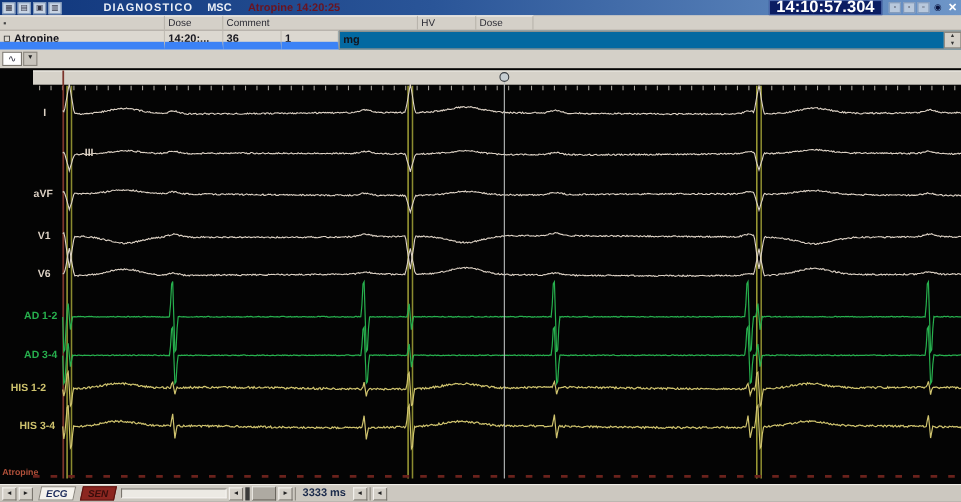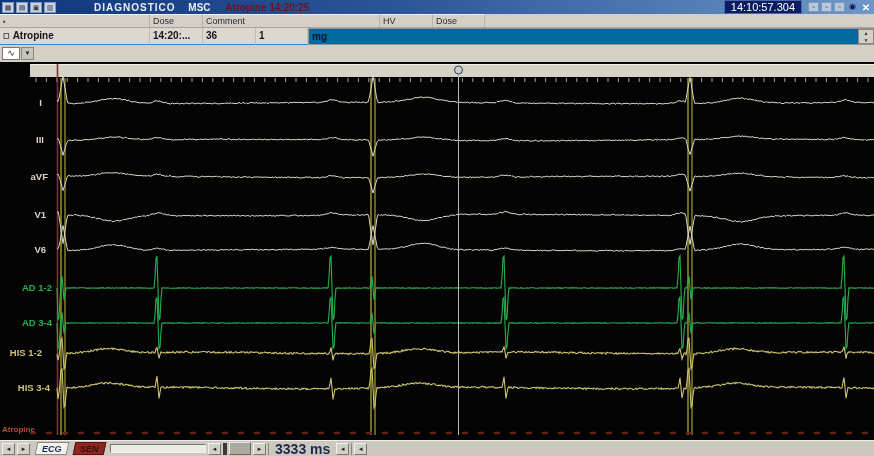--- a/index.html
+++ b/index.html
@@ -10,35 +10,35 @@
   .titlebar{height:14px;display:flex;align-items:center;
     background:linear-gradient(to right,#10367c 0%,#2a5598 45%,#6e96c8 100%);
     padding:0 2px;gap:2px;}
   .tb-icon{width:12px;height:11px;background:#c8d4e4;border:1px solid #8098b8;
     font-size:7px;line-height:9px;text-align:center;color:#334;flex:0 0 auto;}
   .tb-title{color:#e9eef6;font-size:10px;font-weight:bold;margin-left:4px;white-space:nowrap;}
   .tb-title .app{letter-spacing:1px;padding-left:32px;}
   .tb-title .mode{margin-left:10px;}
   .tb-title .event{margin-left:12px;color:#6b1420;font-weight:bold;}
   .tb-spacer{flex:1;}
-  .tb-clock{background:#0b1d62;border:1px solid #4a66a8;color:#fff;font-weight:normal;
-    font-size:11px;padding:0 6px;line-height:12px;margin-right:4px;}
+  .tb-clock{background:#0b1d62;border:1px solid #4a66a8;color:#fff;font-weight:bold;
+    font-size:15px;padding:0 6px;line-height:12px;margin-right:4px;}
   .tb-btn{width:11px;height:10px;background:#b8c8dc;border:1px solid #8098b8;
     font-size:6px;line-height:8px;text-align:center;color:#223;flex:0 0 auto;}
   .tb-dot{width:11px;height:10px;font-size:8px;line-height:10px;text-align:center;color:#0a1440;}
   .tb-close{color:#fff;font-weight:bold;font-size:10px;width:12px;text-align:center;}
 
   
   .evt-header{height:14px;display:flex;background:#d4d0c8;border-bottom:1px solid #a8a49c;
     font-size:9px;color:#2a2a33;position:relative;}
   .evt-header .cell{border-right:1px solid #b8b4ac;border-top:1px solid #f4f2ee;
     padding:1px 3px 0 3px;overflow:hidden;white-space:nowrap;}
   .evt-row{height:17px;display:flex;background:#dcd8d0;font-size:10px;font-weight:bold;
     color:#14141c;position:relative;}
-  .evt-row .cell{border-right:1px solid #c0bcb4;border-bottom:1px solid #3b82f6;
+  .evt-row .cell{border-right:1px solid #c0bcb4;border-bottom:7px solid #3b82f6;
     padding:2px 3px 0 3px;overflow:hidden;white-space:nowrap;}
   .c0{width:150px;} .c1{width:53px;} .c2{width:177px;} .c3{width:53px;} .c4{width:52px;}
   .c5{flex:1;}
   .cell.white{background:#0369a1;border:1px solid #9a968e;border-right:none;}
   .evt-icon{display:inline-block;font-size:8px;margin-right:3px;color:#333;transform:translateY(-1px);}
   .hdr-mark{font-size:8px;color:#444;}
   .evt-spinner{position:absolute;right:0;top:1px;width:16px;height:15px;background:#d4d0c8;
     border:1px solid #8a867e;display:flex;flex-direction:column;align-items:center;
     font-size:5px;line-height:7px;color:#333;}
 
@@ -64,21 +64,21 @@
   .tab{height:13px;padding:0 5px;font-size:9px;line-height:12px;font-style:italic;
     font-weight:bold;flex:0 0 auto;transform:skewX(-12deg);margin-left:4px;}
   .tab span{display:inline-block;transform:skewX(12deg);}
   .tab.ecg{background:#f4f2ec;color:#1a2a5a;border:1px solid #8a867e;}
   .tab.sen{background:#8c2620;color:#380d0b;border:1px solid #5a1410;}
   .track{height:9px;width:96px;background:#eceae4;border:1px solid;
     border-color:#7a766e #f4f2ee #f4f2ee #7a766e;margin-left:4px;flex:0 0 auto;}
   .dark-bar{width:4px;height:12px;background:#3a3a3a;flex:0 0 auto;}
   .thumb{width:22px;height:13px;background:#aeaaa2;border:1px solid;
     border-color:#e8e6e0 #6a665e #6a665e #e8e6e0;flex:0 0 auto;}
-  .sweep-label{font-size:14px;color:#1a2a4a;font-weight:bold;padding:0 4px;white-space:nowrap;}
+  .sweep-label{font-size:10px;color:#1a2a4a;font-weight:bold;padding:0 4px;white-space:nowrap;}
   .sep{width:1px;height:12px;background:#8a867e;flex:0 0 auto;}
 </style>
 </head>
 <body>
 
 <div class="titlebar">
   <div class="tb-icon">▦</div>
   <div class="tb-icon">▤</div>
   <div class="tb-icon">▣</div>
   <div class="tb-icon">▥</div>
@@ -142,21 +142,21 @@
       <polyline points="57,226.1 58,257.6 59,255.9 60,236.9 61,220.5 62,214.0 63,226.3 64,237.6 65,231.5 66,226.1 67,226.1 68,225.8 69,226.1 70,226.1 71,225.7 72,225.9 73,225.7 74,225.9 75,225.9 76,225.8 77,226.2 78,226.0 79,225.9 80,225.8 81,225.7 82,225.8 83,225.7 84,225.8 85,226.0 86,226.1 87,226.0 88,226.3 89,225.9 90,226.2 91,226.1 92,226.0 93,226.0 94,226.0 95,226.1 96,226.1 97,226.3 98,225.9 99,226.3 100,225.8 101,225.9 102,226.0 103,225.7 104,226.1 105,226.3 106,226.0 107,225.7 108,225.9 109,225.9 110,226.1 111,226.1 112,226.0 113,225.9 114,226.3 115,226.3 116,225.7 117,225.7 118,226.2 119,226.0 120,225.8 121,226.3 122,225.7 123,226.2 124,225.9 125,226.0 126,225.7 127,226.1 128,226.3 129,226.2 130,225.8 131,225.9 132,225.7 133,226.2 134,225.8 135,226.1 136,226.0 137,226.0 138,225.7 139,226.1 140,225.9 141,225.9 142,226.3 143,225.8 144,226.2 145,225.8 146,226.3 147,226.3 148,226.0 149,226.2 150,226.2 151,226.3 152,226.0 153,226.2 154,225.9 155,215.1 156,196.3 157,193.9 158,226.2 159,257.6 160,256.1 161,236.6 162,226.0 163,225.7 164,225.9 165,226.0 166,226.1 167,225.8 168,226.0 169,226.0 170,226.3 171,226.3 172,226.3 173,226.2 174,226.1 175,226.3 176,226.2 177,226.0 178,226.1 179,225.7 180,226.3 181,226.0 182,225.9 183,225.8 184,225.9 185,226.2 186,225.9 187,226.2 188,225.9 189,225.7 190,225.7 191,226.2 192,226.0 193,226.2 194,226.3 195,226.3 196,226.2 197,225.9 198,226.3 199,226.2 200,226.2 201,226.2 202,225.9 203,226.0 204,226.1 205,226.3 206,226.2 207,225.7 208,226.1 209,225.8 210,226.1 211,226.3 212,226.1 213,226.1 214,226.2 215,225.9 216,226.0 217,225.9 218,226.2 219,226.1 220,226.3 221,226.2 222,226.1 223,226.2 224,225.8 225,225.7 226,226.1 227,225.9 228,225.7 229,225.9 230,226.3 231,226.2 232,226.0 233,226.1 234,225.8 235,225.7 236,225.9 237,226.3 238,226.2 239,225.9 240,226.0 241,226.3 242,226.3 243,226.1 244,226.3 245,225.8 246,225.7 247,225.9 248,225.8 249,226.0 250,226.0 251,226.0 252,225.8 253,226.0 254,226.3 255,225.8 256,225.7 257,225.7 258,225.7 259,225.9 260,226.0 261,226.2 262,225.8 263,226.0 264,225.7 265,226.3 266,226.1 267,226.0 268,225.9 269,226.1 270,225.7 271,226.2 272,226.0 273,226.0 274,226.3 275,225.8 276,225.8 277,225.8 278,226.1 279,226.1 280,226.3 281,225.9 282,226.3 283,225.8 284,226.2 285,225.9 286,226.3 287,226.2 288,226.0 289,225.7 290,225.7 291,226.1 292,225.7 293,225.7 294,225.7 295,225.7 296,226.0 297,225.7 298,226.3 299,226.2 300,226.2 301,226.1 302,226.0 303,226.0 304,225.7 305,226.2 306,226.0 307,226.1 308,226.3 309,226.3 310,226.3 311,225.8 312,225.8 313,226.3 314,226.1 315,226.2 316,225.9 317,226.3 318,226.1 319,226.0 320,226.3 321,226.2 322,226.3 323,225.7 324,225.7 325,226.2 326,225.7 327,226.1 328,226.0 329,215.5 330,196.0 331,194.2 332,226.3 333,257.6 334,256.0 335,236.6 336,226.2 337,225.9 338,226.2 339,225.9 340,226.1 341,226.3 342,226.2 343,225.8 344,226.3 345,225.9 346,226.3 347,225.8 348,226.1 349,226.0 350,225.7 351,226.1 352,226.3 353,226.0 354,225.8 355,226.1 356,226.0 357,226.3 358,226.2 359,226.1 360,226.2 361,226.3 362,226.2 363,225.9 364,225.7 365,225.8 366,226.1 367,225.8 368,226.1 369,226.2 370,225.9 371,220.3 372,214.2 373,225.7 374,237.8 375,231.3 376,226.0 377,225.7 378,226.3 379,225.9 380,226.1 381,225.9 382,226.0 383,226.2 384,225.7 385,226.0 386,225.7 387,226.0 388,226.2 389,225.9 390,225.9 391,225.9 392,226.1 393,226.1 394,225.8 395,225.7 396,225.9 397,225.9 398,225.9 399,226.0 400,226.1 401,226.2 402,225.7 403,225.9 404,226.3 405,226.3 406,226.2 407,226.0 408,225.7 409,226.0 410,225.7 411,226.3 412,226.1 413,226.3 414,225.9 415,226.3 416,225.9 417,225.7 418,226.1 419,226.1 420,226.2 421,226.0 422,226.0 423,226.1 424,226.3 425,226.2 426,226.1 427,226.3 428,225.7 429,225.7 430,225.7 431,226.0 432,226.2 433,226.2 434,226.1 435,225.9 436,226.0 437,226.2 438,226.3 439,226.3 440,226.1 441,225.8 442,225.7 443,226.0 444,226.2 445,226.3 446,225.7 447,226.0 448,226.0 449,226.1 450,225.7 451,225.9 452,225.8 453,226.2 454,226.0 455,225.7 456,226.3 457,225.7 458,226.1 459,225.7 460,226.0 461,226.0 462,225.8 463,226.0 464,225.7 465,225.8 466,225.9 467,225.8 468,226.2 469,226.2 470,226.0 471,226.0 472,225.7 473,225.7 474,225.7 475,225.7 476,226.1 477,225.9 478,225.9 479,226.2 480,225.8 481,225.9 482,225.9 483,226.3 484,226.1 485,226.2 486,225.9 487,226.2 488,226.3 489,225.8 490,226.2 491,225.9 492,226.3 493,225.8 494,225.7 495,226.0 496,225.8 497,226.1 498,226.2 499,225.8 500,225.7 501,226.2 502,215.5 503,195.9 504,194.2 505,226.1 506,258.0 507,255.9 508,236.4 509,225.9 510,226.3 511,225.7 512,226.2 513,225.8 514,225.8 515,226.1 516,225.7 517,225.9 518,226.3 519,226.2 520,226.0 521,225.7 522,226.1 523,226.1 524,226.2 525,226.2 526,226.0 527,225.9 528,226.3 529,226.0 530,225.8 531,225.8 532,225.7 533,225.8 534,225.7 535,226.3 536,226.3 537,226.3 538,226.2 539,226.2 540,225.7 541,225.8 542,226.3 543,225.8 544,226.0 545,226.0 546,226.0 547,225.7 548,226.3 549,226.1 550,225.9 551,226.1 552,226.0 553,225.8 554,226.0 555,226.3 556,225.8 557,226.0 558,225.7 559,226.1 560,225.7 561,226.3 562,226.1 563,226.2 564,225.7 565,225.7 566,225.8 567,225.9 568,226.0 569,225.8 570,226.3 571,225.7 572,225.9 573,225.9 574,225.9 575,225.9 576,225.9 577,225.9 578,226.1 579,226.2 580,225.8 581,226.3 582,226.1 583,225.8 584,225.8 585,225.8 586,226.2 587,226.0 588,226.2 589,226.3 590,226.2 591,225.7 592,225.9 593,225.9 594,226.0 595,226.3 596,226.2 597,225.9 598,226.3 599,225.8 600,226.1 601,226.0 602,226.0 603,225.8 604,226.1 605,226.2 606,225.9 607,226.2 608,226.2 609,226.1 610,225.9 611,225.8 612,226.1 613,226.1 614,225.8 615,226.2 616,225.7 617,226.3 618,226.1 619,225.8 620,226.0 621,225.7 622,226.2 623,226.3 624,226.2 625,225.7 626,225.8 627,226.0 628,226.2 629,226.1 630,225.7 631,226.1 632,226.1 633,226.3 634,226.2 635,226.2 636,225.7 637,225.8 638,226.0 639,225.9 640,225.8 641,225.9 642,226.3 643,225.8 644,225.8 645,225.9 646,226.0 647,226.2 648,226.2 649,226.0 650,225.7 651,226.2 652,225.7 653,226.2 654,225.7 655,225.9 656,226.1 657,225.8 658,225.8 659,225.9 660,225.9 661,225.9 662,226.1 663,225.7 664,226.3 665,225.9 666,225.9 667,226.3 668,225.7 669,226.2 670,225.7 671,225.8 672,225.8 673,226.1 674,226.2 675,225.9 676,225.9 677,225.8 678,215.2 679,195.8 680,193.9 681,226.1 682,257.6 683,255.6 684,236.8 685,226.0 686,225.7 687,225.8 688,220.6 689,214.0 690,226.1 691,237.8 692,231.6 693,225.7 694,226.2 695,225.7 696,226.0 697,225.7 698,225.7 699,225.7 700,225.7 701,226.3 702,226.2 703,226.0 704,225.9 705,225.7 706,226.3 707,226.1 708,225.9 709,225.7 710,226.3 711,226.2 712,226.1 713,226.1 714,226.1 715,225.7 716,226.3 717,226.0 718,225.8 719,226.0 720,226.2 721,226.0 722,226.1 723,226.0 724,225.9 725,226.3 726,225.7 727,226.3 728,226.0 729,226.0 730,225.7 731,226.1 732,226.1 733,225.8 734,226.1 735,225.8 736,226.1 737,226.1 738,226.1 739,226.2 740,226.1 741,225.8 742,226.1 743,226.0 744,226.1 745,225.8 746,225.8 747,226.1 748,225.7 749,226.0 750,225.8 751,226.2 752,226.3 753,226.2 754,226.0 755,226.3 756,226.3 757,226.3 758,226.1 759,225.7 760,225.7 761,226.3 762,225.9 763,225.8 764,226.3 765,225.8 766,225.8 767,225.9 768,226.0 769,225.7 770,226.1 771,225.7 772,226.0 773,225.8 774,225.9 775,225.7 776,226.2 777,225.8 778,226.0 779,226.3 780,226.1 781,226.0 782,226.2 783,226.1 784,226.0 785,226.2 786,226.1 787,226.0 788,226.1 789,226.0 790,225.8 791,225.8 792,225.7 793,226.2 794,226.1 795,225.8 796,226.0 797,225.7 798,226.2 799,225.8 800,225.8 801,225.9 802,226.3 803,225.9 804,226.0 805,226.2 806,225.9 807,226.0 808,225.9 809,226.0 810,225.7 811,225.7 812,226.3 813,225.8 814,226.2 815,225.8 816,225.8 817,226.1 818,225.9 819,226.0 820,225.7 821,225.7 822,226.1 823,225.9 824,225.9 825,225.9 826,226.1 827,226.1 828,226.2 829,226.3 830,226.1 831,226.1 832,226.2 833,226.2 834,225.8 835,226.3 836,226.0 837,226.2 838,226.2 839,226.0 840,225.9 841,226.2 842,215.3 843,196.0 844,194.2 845,225.8 846,257.7 847,256.0 848,236.9 849,225.7 850,226.3 851,225.8 852,225.7 853,226.1 854,226.1 855,226.3 856,225.8 857,226.2 858,225.7 859,225.7 860,226.0 861,225.7 862,225.7 863,226.1 864,226.3 865,225.9 866,225.9 867,226.3 868,226.2 869,225.9 870,225.8 871,226.1 872,226.1 873,226.0 874,226.2" fill="none" stroke="#27b04e" stroke-width="1.1"></polyline>
       <polyline points="57,261.3 58,286.8 59,285.0 60,269.4 61,255.7 62,250.2 63,260.7 64,271.3 65,266.0 66,260.8 67,261.2 68,260.9 69,261.1 70,261.2 71,260.9 72,260.8 73,261.0 74,261.1 75,261.3 76,261.0 77,260.9 78,261.0 79,261.0 80,261.0 81,261.1 82,261.3 83,261.1 84,260.8 85,260.9 86,261.3 87,261.2 88,260.8 89,260.9 90,261.1 91,261.1 92,260.9 93,260.8 94,261.2 95,261.1 96,261.0 97,261.0 98,260.8 99,261.3 100,261.3 101,261.1 102,260.7 103,260.7 104,261.2 105,261.0 106,260.8 107,261.1 108,261.0 109,260.7 110,261.0 111,261.2 112,260.9 113,261.0 114,260.7 115,260.9 116,261.0 117,261.3 118,260.7 119,261.3 120,261.3 121,260.7 122,260.7 123,261.1 124,261.3 125,261.1 126,260.7 127,260.8 128,261.0 129,260.7 130,261.1 131,260.9 132,261.0 133,260.8 134,261.3 135,260.7 136,261.1 137,261.1 138,261.0 139,261.2 140,260.7 141,260.7 142,260.9 143,261.2 144,261.3 145,261.3 146,260.8 147,261.3 148,261.2 149,260.7 150,261.2 151,261.1 152,261.3 153,261.0 154,261.3 155,252.8 156,237.1 157,235.6 158,261.0 159,286.7 160,285.2 161,269.2 162,261.0 163,261.1 164,261.3 165,260.8 166,261.1 167,261.0 168,260.9 169,261.0 170,260.7 171,261.2 172,261.3 173,260.9 174,261.1 175,261.3 176,261.3 177,261.1 178,260.7 179,261.1 180,260.9 181,260.8 182,261.0 183,260.8 184,261.3 185,261.0 186,261.1 187,261.0 188,261.1 189,261.2 190,261.2 191,261.3 192,261.0 193,260.9 194,260.8 195,261.0 196,260.8 197,261.1 198,261.1 199,260.7 200,261.2 201,261.1 202,260.9 203,261.3 204,260.9 205,260.8 206,260.8 207,261.0 208,261.3 209,261.3 210,261.3 211,260.8 212,260.8 213,261.0 214,260.8 215,261.0 216,261.3 217,261.0 218,261.2 219,260.9 220,261.1 221,260.7 222,260.7 223,260.8 224,261.2 225,261.1 226,261.2 227,261.3 228,261.1 229,261.1 230,261.1 231,261.3 232,261.2 233,261.3 234,260.7 235,261.2 236,260.8 237,261.3 238,260.9 239,260.7 240,260.8 241,261.2 242,261.1 243,260.9 244,261.2 245,261.3 246,261.3 247,261.0 248,260.8 249,261.1 250,261.2 251,261.1 252,260.8 253,260.9 254,261.0 255,261.0 256,261.3 257,260.7 258,261.3 259,260.7 260,261.1 261,260.8 262,261.3 263,261.3 264,260.9 265,261.3 266,261.2 267,260.7 268,260.8 269,261.1 270,260.8 271,261.3 272,261.0 273,261.3 274,260.8 275,260.8 276,260.8 277,261.0 278,260.8 279,261.2 280,261.1 281,260.9 282,261.0 283,261.1 284,261.0 285,261.0 286,261.2 287,260.7 288,261.1 289,261.1 290,260.8 291,260.9 292,261.0 293,260.9 294,261.0 295,260.7 296,260.8 297,261.3 298,260.8 299,260.7 300,261.0 301,260.8 302,261.2 303,260.9 304,261.1 305,260.7 306,261.2 307,261.2 308,261.0 309,261.2 310,261.0 311,261.1 312,261.0 313,261.2 314,260.9 315,260.7 316,260.7 317,260.7 318,261.0 319,261.1 320,261.3 321,261.0 322,261.2 323,260.8 324,260.8 325,260.8 326,260.7 327,261.3 328,261.2 329,252.5 330,237.2 331,235.5 332,261.3 333,286.4 334,285.0 335,269.4 336,260.8 337,260.8 338,260.9 339,261.3 340,260.7 341,260.9 342,260.7 343,261.0 344,260.7 345,261.3 346,260.7 347,261.0 348,260.7 349,260.9 350,260.7 351,261.0 352,261.3 353,261.2 354,260.8 355,261.1 356,260.8 357,261.1 358,261.1 359,260.9 360,261.2 361,260.7 362,260.7 363,260.8 364,260.8 365,261.2 366,261.0 367,261.0 368,261.3 369,261.0 370,260.7 371,256.0 372,250.7 373,261.0 374,271.8 375,266.0 376,261.1 377,260.7 378,260.8 379,260.9 380,260.8 381,261.1 382,260.9 383,260.7 384,261.0 385,260.7 386,260.9 387,260.9 388,261.2 389,261.1 390,261.3 391,260.7 392,261.1 393,261.0 394,261.3 395,260.9 396,260.8 397,261.2 398,260.9 399,261.1 400,261.3 401,261.2 402,261.3 403,260.9 404,261.2 405,261.0 406,261.1 407,261.1 408,260.8 409,261.3 410,261.1 411,260.8 412,260.8 413,260.8 414,261.0 415,261.2 416,261.2 417,260.9 418,260.7 419,261.2 420,261.1 421,261.0 422,261.1 423,261.2 424,261.0 425,260.8 426,261.3 427,260.8 428,261.3 429,261.1 430,260.8 431,261.2 432,261.2 433,261.0 434,261.3 435,261.1 436,260.7 437,260.8 438,261.3 439,260.8 440,261.2 441,260.8 442,261.1 443,260.7 444,260.7 445,261.2 446,261.3 447,261.3 448,260.9 449,261.0 450,260.8 451,260.8 452,260.8 453,261.3 454,260.8 455,261.3 456,261.0 457,260.8 458,261.1 459,260.8 460,261.1 461,260.9 462,261.3 463,260.8 464,261.1 465,261.1 466,261.0 467,260.8 468,260.7 469,261.1 470,261.2 471,260.9 472,260.9 473,261.3 474,260.8 475,260.8 476,261.0 477,261.3 478,260.7 479,261.2 480,260.7 481,261.1 482,261.2 483,260.8 484,261.2 485,261.2 486,261.1 487,260.8 488,261.3 489,260.7 490,261.3 491,260.8 492,261.1 493,261.2 494,260.7 495,261.3 496,261.1 497,261.1 498,261.0 499,261.3 500,260.7 501,260.8 502,252.5 503,236.8 504,235.6 505,261.2 506,286.8 507,284.9 508,269.7 509,261.0 510,260.7 511,261.0 512,260.7 513,261.1 514,261.1 515,261.1 516,261.3 517,261.1 518,261.3 519,260.7 520,261.1 521,260.8 522,261.0 523,260.7 524,260.9 525,261.3 526,261.2 527,261.1 528,261.1 529,261.3 530,260.8 531,260.7 532,261.1 533,261.2 534,261.0 535,260.9 536,260.7 537,261.3 538,261.1 539,261.3 540,260.9 541,261.2 542,261.3 543,260.9 544,260.9 545,260.8 546,261.0 547,261.0 548,260.7 549,260.7 550,261.2 551,260.8 552,260.9 553,260.8 554,261.3 555,261.1 556,261.0 557,260.7 558,260.7 559,261.0 560,261.2 561,261.3 562,261.2 563,261.3 564,261.1 565,260.8 566,261.3 567,260.8 568,261.0 569,260.8 570,261.2 571,261.2 572,260.9 573,261.3 574,260.9 575,260.9 576,261.2 577,261.3 578,261.0 579,261.2 580,260.8 581,261.2 582,261.1 583,261.1 584,260.7 585,260.9 586,260.7 587,261.1 588,261.1 589,261.0 590,260.7 591,260.8 592,261.1 593,260.9 594,260.9 595,261.3 596,261.1 597,260.7 598,261.0 599,260.9 600,260.9 601,261.3 602,261.0 603,260.9 604,261.1 605,260.7 606,261.1 607,261.2 608,261.2 609,261.2 610,261.0 611,260.7 612,260.7 613,261.0 614,261.0 615,260.8 616,260.8 617,261.2 618,261.1 619,260.8 620,261.2 621,261.2 622,260.7 623,261.0 624,261.3 625,261.0 626,260.8 627,260.7 628,261.3 629,260.7 630,261.1 631,261.3 632,261.1 633,260.8 634,260.8 635,260.9 636,261.1 637,261.3 638,260.7 639,261.0 640,261.0 641,261.2 642,260.9 643,260.7 644,260.7 645,261.1 646,261.1 647,261.3 648,260.9 649,261.3 650,261.0 651,261.0 652,261.3 653,261.1 654,261.0 655,260.9 656,260.8 657,261.0 658,261.0 659,260.7 660,260.9 661,260.8 662,260.8 663,261.0 664,261.3 665,261.0 666,260.7 667,261.0 668,260.9 669,260.9 670,261.2 671,261.0 672,261.3 673,261.1 674,260.8 675,260.9 676,261.2 677,260.7 678,252.6 679,236.9 680,235.2 681,261.2 682,286.4 683,285.2 684,269.3 685,260.7 686,261.0 687,260.9 688,256.3 689,250.7 690,260.9 691,271.4 692,266.0 693,261.2 694,261.1 695,261.3 696,260.8 697,260.7 698,260.9 699,260.7 700,261.2 701,261.2 702,260.8 703,261.1 704,261.2 705,261.2 706,260.7 707,260.7 708,260.8 709,260.9 710,260.7 711,260.8 712,260.9 713,260.8 714,261.2 715,260.7 716,260.7 717,261.1 718,261.3 719,260.8 720,260.9 721,260.9 722,260.8 723,261.3 724,260.9 725,261.1 726,261.0 727,261.3 728,261.0 729,260.9 730,260.9 731,261.3 732,260.7 733,261.1 734,260.8 735,260.7 736,260.8 737,260.7 738,261.2 739,260.9 740,260.8 741,261.3 742,261.3 743,260.9 744,261.1 745,260.8 746,260.7 747,261.3 748,261.2 749,260.7 750,261.0 751,260.9 752,260.7 753,260.9 754,260.8 755,261.1 756,261.2 757,261.2 758,261.3 759,260.7 760,261.1 761,261.3 762,261.0 763,261.2 764,260.9 765,260.7 766,261.3 767,261.0 768,260.9 769,261.2 770,260.9 771,261.2 772,260.7 773,261.2 774,261.2 775,260.9 776,260.7 777,261.2 778,261.2 779,260.9 780,261.3 781,261.0 782,261.0 783,261.1 784,261.1 785,261.0 786,261.1 787,260.8 788,260.9 789,261.0 790,261.1 791,260.8 792,260.9 793,260.9 794,260.7 795,260.7 796,260.8 797,261.3 798,260.9 799,261.1 800,260.9 801,261.0 802,261.3 803,261.2 804,261.2 805,260.8 806,261.3 807,261.2 808,260.9 809,260.7 810,261.2 811,261.1 812,261.0 813,260.8 814,260.8 815,261.0 816,261.0 817,261.3 818,261.3 819,261.0 820,261.3 821,261.0 822,261.1 823,261.2 824,261.0 825,260.9 826,261.0 827,261.3 828,260.7 829,260.9 830,260.9 831,260.9 832,260.9 833,260.9 834,261.0 835,260.8 836,261.3 837,261.2 838,260.8 839,260.9 840,261.0 841,260.9 842,252.8 843,236.9 844,235.2 845,260.8 846,286.6 847,284.8 848,269.4 849,260.7 850,260.7 851,261.2 852,261.0 853,261.3 854,260.7 855,260.8 856,261.0 857,261.1 858,261.3 859,261.3 860,261.0 861,261.2 862,261.0 863,260.9 864,261.2 865,261.2 866,260.8 867,260.8 868,260.8 869,260.9 870,261.2 871,260.9 872,260.9 873,260.7 874,260.7" fill="none" stroke="#27b04e" stroke-width="1.1"></polyline>
       <polyline points="57,292.1 58,298.1 59,294.2 60,286.4 61,278.1 62,276.2 63,290.8 64,306.9 65,305.3 66,295.9 67,290.7 68,291.4 69,290.9 70,291.9 71,290.6 72,290.7 73,291.7 74,291.5 75,291.5 76,290.3 77,290.3 78,291.4 79,290.9 80,289.8 81,289.6 82,291.0 83,290.1 84,289.3 85,289.7 86,289.8 87,289.4 88,288.9 89,290.1 90,289.5 91,288.2 92,289.3 93,289.2 94,288.2 95,287.5 96,287.1 97,288.6 98,286.9 99,287.4 100,287.2 101,286.4 102,287.7 103,287.4 104,286.3 105,286.9 106,286.5 107,286.9 108,286.4 109,286.8 110,287.0 111,286.3 112,286.1 113,287.6 114,286.1 115,286.8 116,287.1 117,287.6 118,287.3 119,288.2 120,287.3 121,287.1 122,287.6 123,287.5 124,288.1 125,287.8 126,289.2 127,289.3 128,288.6 129,288.5 130,289.6 131,288.9 132,290.3 133,288.7 134,290.1 135,289.3 136,290.1 137,289.4 138,290.2 139,290.0 140,291.0 141,291.0 142,289.7 143,290.1 144,290.4 145,290.6 146,290.5 147,289.9 148,289.6 149,291.2 150,290.8 151,291.3 152,289.6 153,290.0 154,291.1 155,290.9 156,286.8 157,285.5 158,290.9 159,296.4 160,292.6 161,289.9 162,290.7 163,291.0 164,290.4 165,291.0 166,290.9 167,289.8 168,291.1 169,290.0 170,290.9 171,290.1 172,290.8 173,289.4 174,290.5 175,291.2 176,290.3 177,289.4 178,290.6 179,289.8 180,290.9 181,289.5 182,290.2 183,290.2 184,290.5 185,289.4 186,289.3 187,289.4 188,290.3 189,290.2 190,290.7 191,291.1 192,290.7 193,289.4 194,290.2 195,290.6 196,290.1 197,290.0 198,290.8 199,289.8 200,290.2 201,289.7 202,289.8 203,289.5 204,289.5 205,289.5 206,290.0 207,290.6 208,289.5 209,289.5 210,290.1 211,290.9 212,289.9 213,290.6 214,289.4 215,290.9 216,290.7 217,290.9 218,290.1 219,291.1 220,290.2 221,291.0 222,290.8 223,290.6 224,290.5 225,289.8 226,289.4 227,291.1 228,290.4 229,289.8 230,291.1 231,289.5 232,290.8 233,291.1 234,290.6 235,290.0 236,289.7 237,290.8 238,290.5 239,290.7 240,290.4 241,289.7 242,290.3 243,289.8 244,289.8 245,291.1 246,290.5 247,289.8 248,290.9 249,291.2 250,289.7 251,290.3 252,289.8 253,290.4 254,290.2 255,290.5 256,289.9 257,290.3 258,290.3 259,291.4 260,291.6 261,290.3 262,291.2 263,290.8 264,290.4 265,289.9 266,290.6 267,290.5 268,291.3 269,290.3 270,290.5 271,291.3 272,291.5 273,290.8 274,291.7 275,290.4 276,290.4 277,291.5 278,291.6 279,291.6 280,290.5 281,291.7 282,291.4 283,291.6 284,290.9 285,290.2 286,292.0 287,292.0 288,291.3 289,292.1 290,290.7 291,290.5 292,292.1 293,292.0 294,290.4 295,291.0 296,291.2 297,290.5 298,291.3 299,291.5 300,291.7 301,292.0 302,291.3 303,290.7 304,291.1 305,292.1 306,292.1 307,291.8 308,291.9 309,291.4 310,292.3 311,291.0 312,291.4 313,291.2 314,291.9 315,292.0 316,291.2 317,292.2 318,290.8 319,291.1 320,291.8 321,291.4 322,291.2 323,291.9 324,291.1 325,290.9 326,291.4 327,292.3 328,292.5 329,291.1 330,289.6 331,285.3 332,291.7 333,298.4 334,293.8 335,292.4 336,291.2 337,291.1 338,292.3 339,291.6 340,291.3 341,291.4 342,292.0 343,291.0 344,291.4 345,291.9 346,291.3 347,291.9 348,291.7 349,292.6 350,291.1 351,291.3 352,292.0 353,292.2 354,291.9 355,292.2 356,291.7 357,291.0 358,291.3 359,292.1 360,291.2 361,291.0 362,292.1 363,291.0 364,291.4 365,292.4 366,292.2 367,291.6 368,292.1 369,291.6 370,287.5 371,278.1 372,276.8 373,292.5 374,306.5 375,305.8 376,297.4 377,291.4 378,291.9 379,291.0 380,290.8 381,290.9 382,290.6 383,292.0 384,290.4 385,290.8 386,291.7 387,290.2 388,291.5 389,291.0 390,291.5 391,290.2 392,290.8 393,290.0 394,289.3 395,290.8 396,289.1 397,289.8 398,289.1 399,290.1 400,289.9 401,289.7 402,287.9 403,289.3 404,288.2 405,288.7 406,287.4 407,288.5 408,287.3 409,287.5 410,287.9 411,287.9 412,287.2 413,287.2 414,286.6 415,286.8 416,286.7 417,287.4 418,287.0 419,286.9 420,287.3 421,287.6 422,287.4 423,287.1 424,286.2 425,286.5 426,286.9 427,287.3 428,287.9 429,287.4 430,286.9 431,288.5 432,287.6 433,287.3 434,288.5 435,287.7 436,288.2 437,288.5 438,289.7 439,288.6 440,289.3 441,288.7 442,288.5 443,288.7 444,289.6 445,290.5 446,289.8 447,289.1 448,289.6 449,289.4 450,290.8 451,290.3 452,291.1 453,290.7 454,291.2 455,289.9 456,291.3 457,290.5 458,289.9 459,289.7 460,290.9 461,290.2 462,290.8 463,290.9 464,291.4 465,290.5 466,291.0 467,290.2 468,290.8 469,291.2 470,290.2 471,291.2 472,290.7 473,290.4 474,290.1 475,290.3 476,290.8 477,289.6 478,290.8 479,291.2 480,289.7 481,289.7 482,289.8 483,290.5 484,289.9 485,289.5 486,290.1 487,289.7 488,290.8 489,289.5 490,289.7 491,289.4 492,289.9 493,290.2 494,289.7 495,289.5 496,289.9 497,289.7 498,290.0 499,289.8 500,290.1 501,289.4 502,290.2 503,287.2 504,285.0 505,289.6 506,296.4 507,293.0 508,290.5 509,290.7 510,290.4 511,290.2 512,290.1 513,289.5 514,289.4 515,290.4 516,290.9 517,290.2 518,289.3 519,289.5 520,290.0 521,289.4 522,289.6 523,290.0 524,290.4 525,290.7 526,289.5 527,290.4 528,290.3 529,289.7 530,290.6 531,290.5 532,290.2 533,290.7 534,290.3 535,289.4 536,289.6 537,290.4 538,289.7 539,290.2 540,290.3 541,290.8 542,289.4 543,289.8 544,291.0 545,290.4 546,290.1 547,291.2 548,289.9 549,289.8 550,290.7 551,290.2 552,289.7 553,290.6 554,289.6 555,289.6 556,290.3 557,290.0 558,290.1 559,291.3 560,289.7 561,291.0 562,291.2 563,290.9 564,290.1 565,290.7 566,290.6 567,290.6 568,291.1 569,291.5 570,290.0 571,290.4 572,290.0 573,291.2 574,290.2 575,290.7 576,291.6 577,291.5 578,291.1 579,290.3 580,290.0 581,290.8 582,290.1 583,291.4 584,291.5 585,290.7 586,291.6 587,291.4 588,290.6 589,291.4 590,291.7 591,291.8 592,290.2 593,290.7 594,290.9 595,291.8 596,290.8 597,291.0 598,290.6 599,290.7 600,291.4 601,290.5 602,291.9 603,290.6 604,291.0 605,291.0 606,292.0 607,290.3 608,290.8 609,290.7 610,291.0 611,290.9 612,291.0 613,291.2 614,292.0 615,291.9 616,290.5 617,292.1 618,292.1 619,290.8 620,291.8 621,290.9 622,291.7 623,291.4 624,290.6 625,291.8 626,292.1 627,290.9 628,291.7 629,292.1 630,291.7 631,291.3 632,291.2 633,291.8 634,290.8 635,291.7 636,291.9 637,291.1 638,291.1 639,291.4 640,291.5 641,291.5 642,291.1 643,291.5 644,291.3 645,291.4 646,291.6 647,291.5 648,291.9 649,291.3 650,291.8 651,291.9 652,292.1 653,291.5 654,291.8 655,291.7 656,291.3 657,291.9 658,290.9 659,292.0 660,291.1 661,291.9 662,291.3 663,291.2 664,292.0 665,292.0 666,291.3 667,291.2 668,291.4 669,292.2 670,291.8 671,291.6 672,291.0 673,292.2 674,292.3 675,291.2 676,291.8 677,290.9 678,291.2 679,288.2 680,286.7 681,291.4 682,297.1 683,294.2 684,291.2 685,290.9 686,292.5 687,287.6 688,277.1 689,276.3 690,291.7 691,307.0 692,305.3 693,297.3 694,291.8 695,292.2 696,292.3 697,290.9 698,291.0 699,291.0 700,290.8 701,291.2 702,291.4 703,291.6 704,291.4 705,291.0 706,290.3 707,290.6 708,290.8 709,291.1 710,290.1 711,289.3 712,290.8 713,290.0 714,289.8 715,289.1 716,289.8 717,289.8 718,289.3 719,288.1 720,287.8 721,289.0 722,288.5 723,287.9 724,288.7 725,288.1 726,287.4 727,286.8 728,287.0 729,287.9 730,286.5 731,286.5 732,286.6 733,287.7 734,285.9 735,286.8 736,286.2 737,287.1 738,286.7 739,287.0 740,287.5 741,287.1 742,286.6 743,286.4 744,286.9 745,287.3 746,287.5 747,287.7 748,288.7 749,288.2 750,289.0 751,287.6 752,288.3 753,289.4 754,288.3 755,289.3 756,289.6 757,288.7 758,289.9 759,289.1 760,289.0 761,289.2 762,288.9 763,289.0 764,289.3 765,290.1 766,289.4 767,290.4 768,289.4 769,290.9 770,290.9 771,289.6 772,290.2 773,290.1 774,290.9 775,290.3 776,290.9 777,291.0 778,291.1 779,290.8 780,291.2 781,291.3 782,290.3 783,289.9 784,290.8 785,290.1 786,291.1 787,290.0 788,289.8 789,289.6 790,289.8 791,289.9 792,290.6 793,289.7 794,289.6 795,290.5 796,291.2 797,290.4 798,289.5 799,289.6 800,289.5 801,289.6 802,290.2 803,290.9 804,291.0 805,290.9 806,291.0 807,289.5 808,291.0 809,289.9 810,290.5 811,289.9 812,290.4 813,289.9 814,290.9 815,290.5 816,289.8 817,290.6 818,290.5 819,290.5 820,290.1 821,289.9 822,290.3 823,289.7 824,289.4 825,290.0 826,290.5 827,290.1 828,290.9 829,289.8 830,289.6 831,289.5 832,290.8 833,290.7 834,289.4 835,289.5 836,289.5 837,289.6 838,290.2 839,289.9 840,290.8 841,289.8 842,289.6 843,287.8 844,284.7 845,289.9 846,296.7 847,292.2 848,290.5 849,289.9 850,290.1 851,289.8 852,290.0 853,290.6 854,291.1 855,290.2 856,290.3 857,290.3 858,290.1 859,290.0 860,290.7 861,289.5 862,290.1 863,290.9 864,289.7 865,290.0 866,289.5 867,290.2 868,289.8 869,291.1 870,289.9 871,290.3 872,291.2 873,291.1 874,290.9" fill="none" stroke="#cfc36e" stroke-width="1.1"></polyline>
       <polyline points="57,325.6 58,337.0 59,331.1 60,320.7 61,308.6 62,306.4 63,325.9 64,345.2 65,343.5 66,333.0 67,325.2 68,325.6 69,325.5 70,325.7 71,325.8 72,326.3 73,325.5 74,324.8 75,326.2 76,325.7 77,325.2 78,325.3 79,324.5 80,324.6 81,324.9 82,324.5 83,325.4 84,324.7 85,324.7 86,323.6 87,324.3 88,324.2 89,323.8 90,323.9 91,322.4 92,323.0 93,322.6 94,322.6 95,322.5 96,321.7 97,322.5 98,321.6 99,321.0 100,321.6 101,320.8 102,320.6 103,321.3 104,321.9 105,320.4 106,321.0 107,320.6 108,321.8 109,321.2 110,320.2 111,321.1 112,321.5 113,321.8 114,321.4 115,322.1 116,321.3 117,322.0 118,321.6 119,321.8 120,322.8 121,321.4 122,321.6 123,322.8 124,323.3 125,323.0 126,322.1 127,322.9 128,322.5 129,323.7 130,322.9 131,323.9 132,323.2 133,324.1 134,324.8 135,325.0 136,324.2 137,324.0 138,325.3 139,323.9 140,325.5 141,324.8 142,324.4 143,324.4 144,324.7 145,325.5 146,325.0 147,325.4 148,325.6 149,324.3 150,325.3 151,324.7 152,324.5 153,324.4 154,325.0 155,325.4 156,319.4 157,314.2 158,324.9 159,336.5 160,330.3 161,325.2 162,324.7 163,324.5 164,325.9 165,326.1 166,326.1 167,324.6 168,325.5 169,325.8 170,325.1 171,325.3 172,324.7 173,325.9 174,324.4 175,325.6 176,325.1 177,325.0 178,325.2 179,325.6 180,324.8 181,324.7 182,324.9 183,326.2 184,324.7 185,324.8 186,324.9 187,324.7 188,325.4 189,324.5 190,326.3 191,324.9 192,325.7 193,324.7 194,325.5 195,325.1 196,324.9 197,325.0 198,326.3 199,324.7 200,325.9 201,325.3 202,325.8 203,325.7 204,325.4 205,325.0 206,324.8 207,325.2 208,325.2 209,325.8 210,326.0 211,325.8 212,326.1 213,326.3 214,325.8 215,325.0 216,324.9 217,326.1 218,326.4 219,325.8 220,326.2 221,326.4 222,325.7 223,326.0 224,326.7 225,325.8 226,325.7 227,326.1 228,325.6 229,326.6 230,326.7 231,325.7 232,326.8 233,326.0 234,326.8 235,325.4 236,326.3 237,325.3 238,325.6 239,326.4 240,325.4 241,325.3 242,327.1 243,326.6 244,325.9 245,326.5 246,325.4 247,327.2 248,327.1 249,326.7 250,326.1 251,327.0 252,327.0 253,326.6 254,325.8 255,326.5 256,327.0 257,325.6 258,326.1 259,326.7 260,326.7 261,327.0 262,326.3 263,326.3 264,327.2 265,326.3 266,326.6 267,326.0 268,326.5 269,326.3 270,326.2 271,327.1 272,327.3 273,326.7 274,326.3 275,327.4 276,325.9 277,327.1 278,327.4 279,326.9 280,326.3 281,326.5 282,326.9 283,326.6 284,326.6 285,326.7 286,327.5 287,327.5 288,326.1 289,327.0 290,326.4 291,327.3 292,326.4 293,327.2 294,327.2 295,326.6 296,326.3 297,326.4 298,326.8 299,327.0 300,327.6 301,327.5 302,326.1 303,327.1 304,326.1 305,326.5 306,327.6 307,326.4 308,327.5 309,327.2 310,327.3 311,327.3 312,326.9 313,326.7 314,326.2 315,326.5 316,326.4 317,326.9 318,326.4 319,326.8 320,326.8 321,326.5 322,326.6 323,327.0 324,326.4 325,327.5 326,326.7 327,326.0 328,327.1 329,326.3 330,321.7 331,315.9 332,326.3 333,337.5 334,331.9 335,327.0 336,327.3 337,327.4 338,326.4 339,326.5 340,326.3 341,327.4 342,327.3 343,327.0 344,326.1 345,326.7 346,326.6 347,326.8 348,327.0 349,325.7 350,327.1 351,326.7 352,325.8 353,326.6 354,327.3 355,326.0 356,326.6 357,325.8 358,327.0 359,327.2 360,326.0 361,325.5 362,325.7 363,325.5 364,325.9 365,326.3 366,326.4 367,325.7 368,327.1 369,325.4 370,319.4 371,308.3 372,306.4 373,325.4 374,345.9 375,344.2 376,331.9 377,325.5 378,326.3 379,325.5 380,325.8 381,325.2 382,325.1 383,325.4 384,326.1 385,324.6 386,325.7 387,324.9 388,324.3 389,325.5 390,324.9 391,324.3 392,323.9 393,324.0 394,324.6 395,324.3 396,324.9 397,324.2 398,324.5 399,322.7 400,324.0 401,324.1 402,323.4 403,322.0 404,323.2 405,322.8 406,323.1 407,321.8 408,321.6 409,322.2 410,322.0 411,321.2 412,321.4 413,321.1 414,322.1 415,321.2 416,320.3 417,321.7 418,320.9 419,321.3 420,320.6 421,321.3 422,321.3 423,321.6 424,320.8 425,321.1 426,322.3 427,321.5 428,322.4 429,321.2 430,322.1 431,322.9 432,322.3 433,321.8 434,321.7 435,322.0 436,323.3 437,323.3 438,323.8 439,323.0 440,323.7 441,323.0 442,323.0 443,324.2 444,323.6 445,323.4 446,325.0 447,324.7 448,323.7 449,324.4 450,324.5 451,325.5 452,325.5 453,324.6 454,325.7 455,324.4 456,324.3 457,325.3 458,324.1 459,325.0 460,325.7 461,324.6 462,324.9 463,324.5 464,325.6 465,324.9 466,325.5 467,326.0 468,324.7 469,325.2 470,325.6 471,325.5 472,324.7 473,325.2 474,325.0 475,324.6 476,325.3 477,325.7 478,325.4 479,325.8 480,325.3 481,325.1 482,324.4 483,324.4 484,325.2 485,324.5 486,325.9 487,326.0 488,324.9 489,325.1 490,325.0 491,324.9 492,324.9 493,324.9 494,325.0 495,326.1 496,325.9 497,325.9 498,325.6 499,325.7 500,325.3 501,325.4 502,325.3 503,320.3 504,314.9 505,325.7 506,336.4 507,330.8 508,325.8 509,324.7 510,326.0 511,324.9 512,326.3 513,326.4 514,324.7 515,325.3 516,325.4 517,325.4 518,326.4 519,326.3 520,325.3 521,325.5 522,325.2 523,325.3 524,326.1 525,325.9 526,325.5 527,326.1 528,326.2 529,326.6 530,326.5 531,325.9 532,325.9 533,325.5 534,325.3 535,325.5 536,326.6 537,325.1 538,325.3 539,326.7 540,325.4 541,326.2 542,325.3 543,326.8 544,325.6 545,326.0 546,325.8 547,326.2 548,326.7 549,326.2 550,326.1 551,326.5 552,326.9 553,326.1 554,326.8 555,325.4 556,325.9 557,326.5 558,326.1 559,325.8 560,325.7 561,326.4 562,326.9 563,326.1 564,326.1 565,325.8 566,326.8 567,326.3 568,325.5 569,326.0 570,326.2 571,326.8 572,325.8 573,326.0 574,326.2 575,327.1 576,326.1 577,326.6 578,326.1 579,325.9 580,325.7 581,326.5 582,326.3 583,327.4 584,326.0 585,326.1 586,327.5 587,325.9 588,326.5 589,325.9 590,326.7 591,326.6 592,326.3 593,327.1 594,325.9 595,326.6 596,327.4 597,325.9 598,326.6 599,327.5 600,326.9 601,326.8 602,327.4 603,327.1 604,327.5 605,327.1 606,326.3 607,326.8 608,326.4 609,326.5 610,326.3 611,327.3 612,325.9 613,326.7 614,327.4 615,327.2 616,325.9 617,326.1 618,326.5 619,327.4 620,327.6 621,326.6 622,327.0 623,326.8 624,326.1 625,326.0 626,326.7 627,326.8 628,327.4 629,326.5 630,326.1 631,326.7 632,326.7 633,327.6 634,327.5 635,326.9 636,326.3 637,327.5 638,326.8 639,325.9 640,326.2 641,326.2 642,325.9 643,327.0 644,327.2 645,326.9 646,327.1 647,327.2 648,327.0 649,326.5 650,326.4 651,326.7 652,326.0 653,326.4 654,327.1 655,326.8 656,325.8 657,326.0 658,326.0 659,326.9 660,327.2 661,325.8 662,327.4 663,326.6 664,326.9 665,326.5 666,326.6 667,327.1 668,326.2 669,327.1 670,327.3 671,326.3 672,326.8 673,326.9 674,326.9 675,326.2 676,325.6 677,326.2 678,326.0 679,321.7 680,315.8 681,325.7 682,336.0 683,331.5 684,326.3 685,326.6 686,326.9 687,319.4 688,308.1 689,306.6 690,326.4 691,345.3 692,343.7 693,333.0 694,326.8 695,325.4 696,325.8 697,326.4 698,325.9 699,324.9 700,326.2 701,325.8 702,325.1 703,324.8 704,324.5 705,324.5 706,325.3 707,324.2 708,325.2 709,323.9 710,324.5 711,324.8 712,325.1 713,323.8 714,323.8 715,323.3 716,323.1 717,323.0 718,322.5 719,322.7 720,323.7 721,323.2 722,322.6 723,322.0 724,322.9 725,322.6 726,321.7 727,321.5 728,320.6 729,321.6 730,321.4 731,321.8 732,321.2 733,320.9 734,320.9 735,321.7 736,320.4 737,321.2 738,320.7 739,320.8 740,320.8 741,320.9 742,321.6 743,322.0 744,321.9 745,322.1 746,321.4 747,322.6 748,322.4 749,321.6 750,322.5 751,322.9 752,322.3 753,323.0 754,323.8 755,323.1 756,324.0 757,324.3 758,323.2 759,324.0 760,324.5 761,323.7 762,324.7 763,324.4 764,325.2 765,324.2 766,323.8 767,324.1 768,324.8 769,325.5 770,324.9 771,324.2 772,324.5 773,324.7 774,325.2 775,325.0 776,325.0 777,325.7 778,325.9 779,324.9 780,325.1 781,324.4 782,324.5 783,325.0 784,324.7 785,325.2 786,325.7 787,325.8 788,324.8 789,324.9 790,325.7 791,324.4 792,325.2 793,324.4 794,325.1 795,325.5 796,325.8 797,325.7 798,324.7 799,324.8 800,325.1 801,324.5 802,325.2 803,326.0 804,324.6 805,324.8 806,326.0 807,324.9 808,324.7 809,324.6 810,325.7 811,324.7 812,326.2 813,325.2 814,324.7 815,326.0 816,325.9 817,325.0 818,326.0 819,324.7 820,325.2 821,324.6 822,326.2 823,325.8 824,325.8 825,326.3 826,325.1 827,325.4 828,324.8 829,324.8 830,325.5 831,324.8 832,325.6 833,325.4 834,325.5 835,325.8 836,325.0 837,325.2 838,325.3 839,324.9 840,326.2 841,326.1 842,325.8 843,320.1 844,315.6 845,325.1 846,336.2 847,330.9 848,325.4 849,325.7 850,326.1 851,326.7 852,326.8 853,325.9 854,325.2 855,325.4 856,325.6 857,326.8 858,326.8 859,325.5 860,326.0 861,326.3 862,326.7 863,325.5 864,325.7 865,326.1 866,325.4 867,326.2 868,325.9 869,326.1 870,325.7 871,326.5 872,326.4 873,326.8 874,325.6" fill="none" stroke="#cfc36e" stroke-width="1.1"></polyline>
       <line x1="30" y1="371" x2="874" y2="371" stroke="#6a221c" stroke-width="2.5" stroke-dasharray="6 10"></line>
       <line x1="458.5" y1="12" x2="458.5" y2="373" stroke="#b9bdbd" stroke-width="1"></line>
       <circle cx="458.5" cy="8" r="4" fill="#c6ced2" stroke="#3a3f44" stroke-width="1"></circle>
     </svg>
   <div class="archive-label">Atropine</div>
 <div class="lead-label" style="top: 35px; right: 832px; color: rgb(221, 210, 197);">I</div>
-    <div class="lead-label" style="top: 72px; right: 830px; color: rgb(221, 210, 197); margin-left: 23px;">III</div>
+    <div class="lead-label" style="top: 72px; right: 789px; color: rgb(221, 210, 197); margin-left: 23px;">III</div>
     <div class="lead-label" style="top: 109px; right: 826px; color: rgb(221, 210, 197);">aVF</div>
     <div class="lead-label" style="top: 147px; right: 828px; color: rgb(221, 210, 197);">V1</div>
     <div class="lead-label" style="top: 182px; right: 828px; color: rgb(221, 210, 197);">V6</div>
     <div class="lead-label" style="top: 220px; right: 822px; color: rgb(39, 176, 78);">AD 1-2</div>
     <div class="lead-label" style="top: 255px; right: 822px; color: rgb(39, 176, 78);">AD 3-4</div>
     <div class="lead-label" style="top: 285px; right: 832px; color: rgb(207, 195, 110);">HIS 1-2</div>
     <div class="lead-label" style="top: 320px; right: 824px; color: rgb(207, 195, 110); padding-left: 24px;">HIS 3-4</div>
   </div>
 
 <div class="toolbar">

